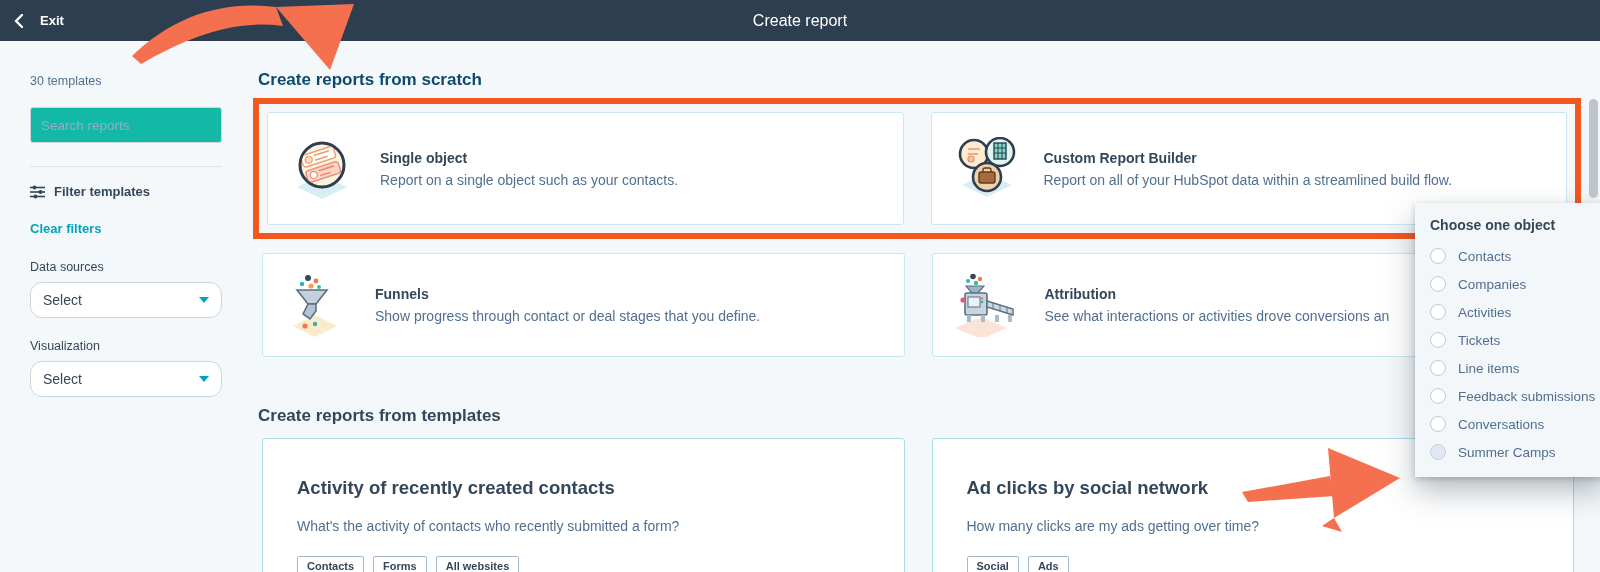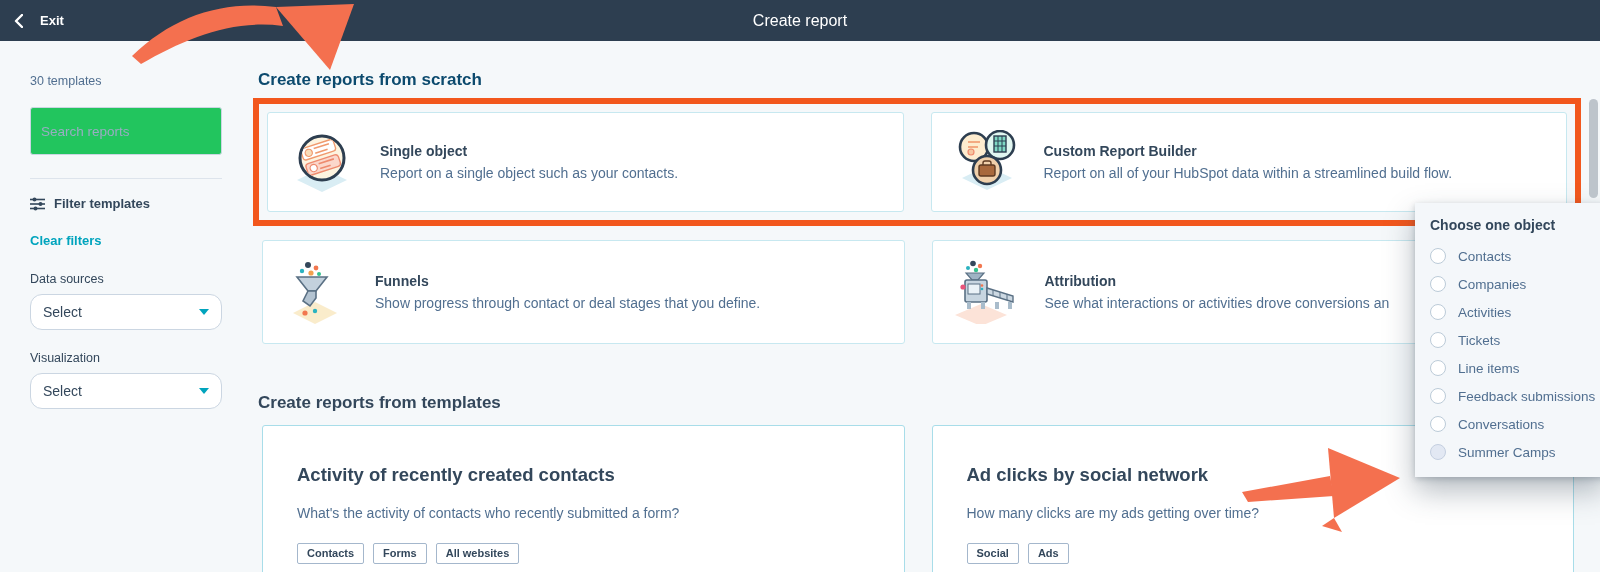--- a/index.html
+++ b/index.html
@@ -20,21 +20,21 @@
     position:absolute; left:14px; display:flex; align-items:center; gap:17px;
     color:#ffffff; font-size:13px; font-weight:bold; cursor:pointer;
   }
   .topbar-title {
     width:100%; text-align:center; color:#ffffff; font-size:16px; font-weight:500;
   }
   
   .sidebar { position:absolute; left:30px; top:41px; width:192px; }
   .tpl-count { margin-top:33px; font-size:12.5px; color:#516f90; }
   .search-box {
-    margin-top:19px; height:48px; background:#22c55e; border:1px solid #cbd6e2;
+    margin-top:19px; height:36px; background:#14b8a6; border:1px solid #cbd6e2;
     border-radius:3px; display:flex; align-items:center; padding:0 10px;
   }
   .search-box input {
     border:none; outline:none; flex:1; font-size:13.5px; color:#33475b;
     font-family:"Liberation Sans", sans-serif; background:transparent;
   }
   .search-box input::placeholder { color:#99acc2; }
   .divider { margin-top:23px; border-top:1px solid #dde4ec; }
   .filter-row { margin-top:17px; display:flex; align-items:center; gap:9px;
     font-size:13px; font-weight:bold; color:#33475b; cursor:pointer; }
@@ -53,21 +53,21 @@
   
   .main { position:absolute; left:253px; top:41px; width:1328px; }
   .section-heading { margin:29px 0 0 5px; font-size:17px; font-weight:bold; color:#0c4a6e; }
   .section-heading-2 { margin:49px 0 0 5px; font-size:17px; font-weight:bold; color:#33475b; }
   .highlight-box {
     margin-top:8px; border:6px solid #f2571d; padding:8px; background:transparent;
   }
   .cards-grid { display:grid; grid-template-columns:1fr 1fr; gap:27px; }
   .row2 { margin:14px 7px 0 9px; }
   .scratch-card {
-    background:#fff; border:1px solid #c7e8f0; border-radius:3px; height:100px;
+    background:#fff; border:1px solid #c7e8f0; border-radius:3px; height:113px;
     display:flex; align-items:center; padding-left:22px; gap:26px; cursor:pointer;
   }
   .row2 .scratch-card { height:104px; }
   .scratch-card .illo { width:64px; height:64px; flex:0 0 64px; }
   .scratch-title { font-size:14px; font-weight:bold; color:#33475b; }
   .scratch-desc { margin-top:6px; font-size:14px; color:#516f90; white-space:nowrap; }
   .templates-grid { margin:12px 7px 0 9px; display:grid; grid-template-columns:1fr 1fr; gap:27px; }
   .template-card {
     background:#fff; border:1px solid #a8dde9; border-radius:3px; height:230px;
     padding:38px 0 0 34px; cursor:pointer;

